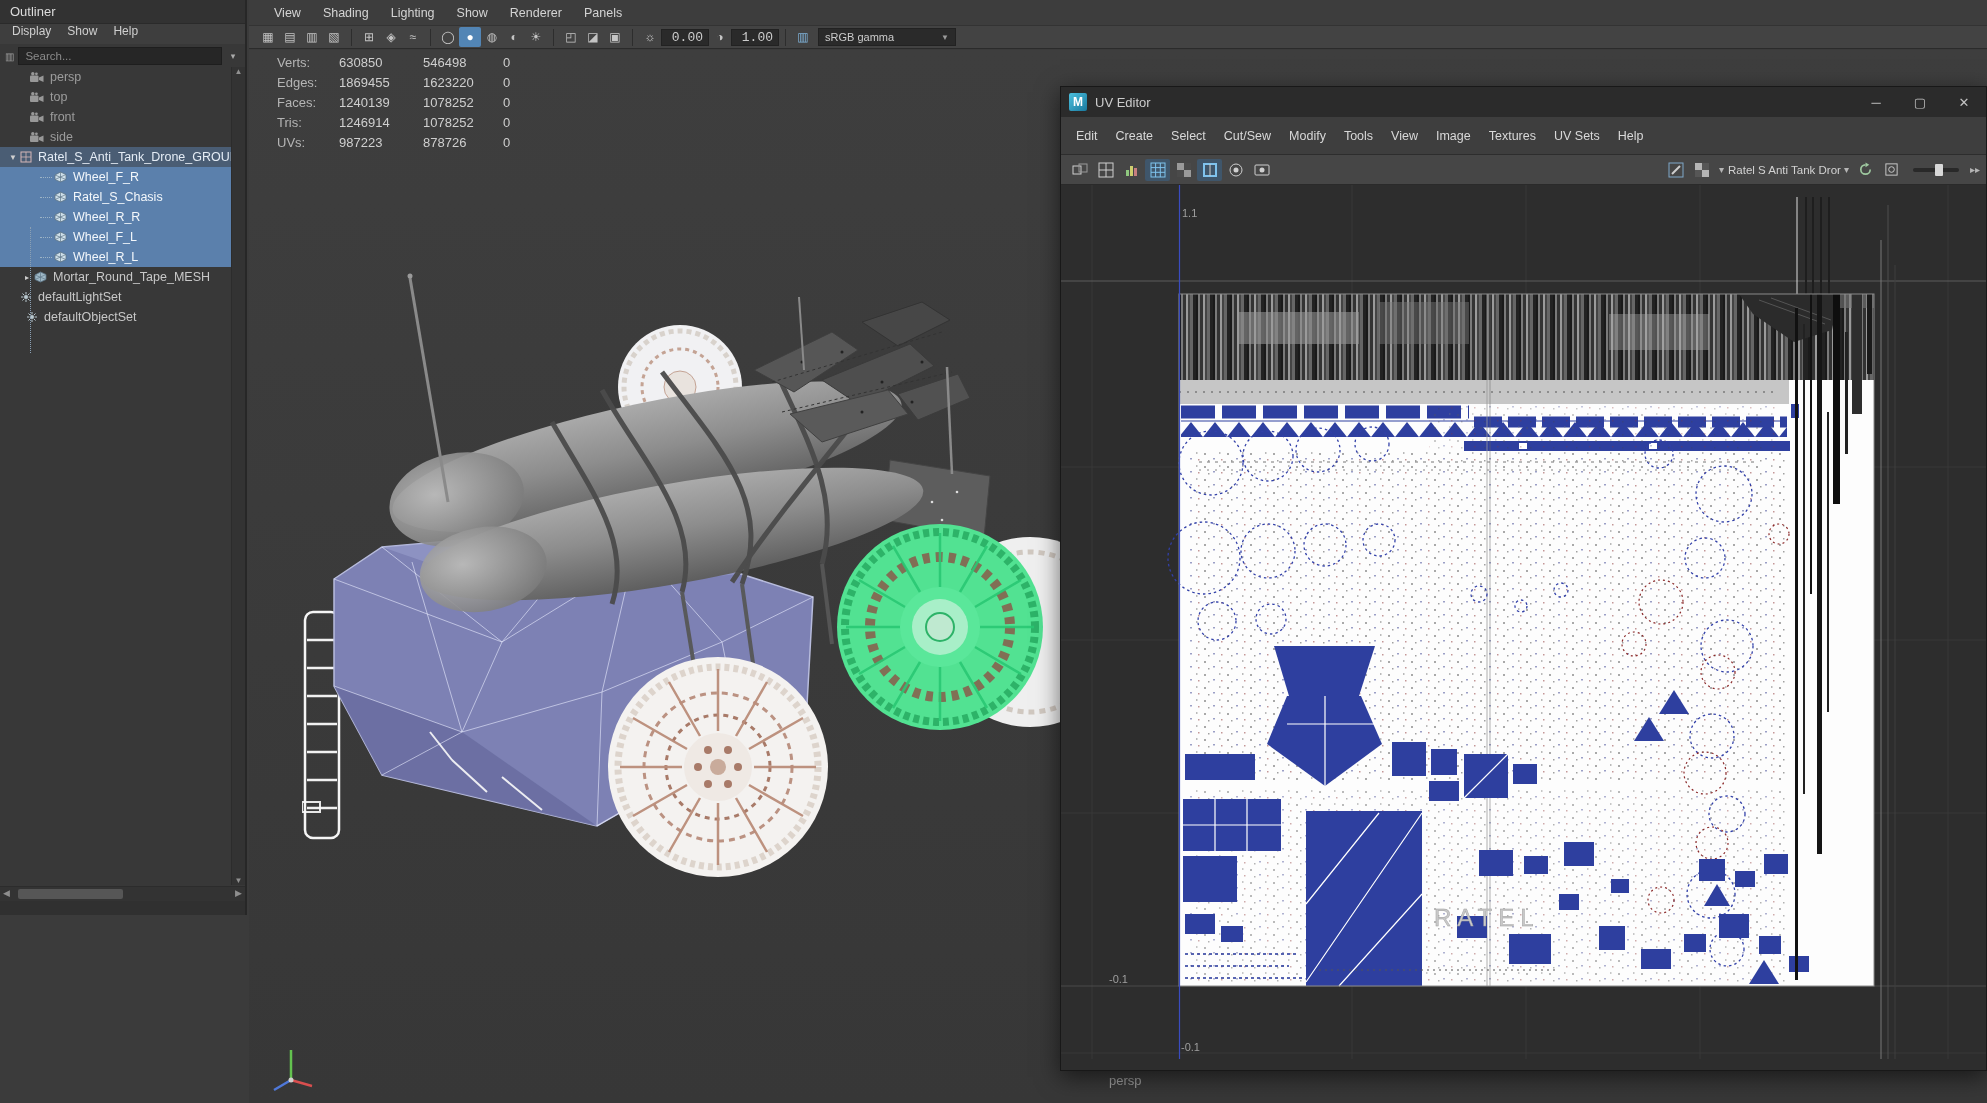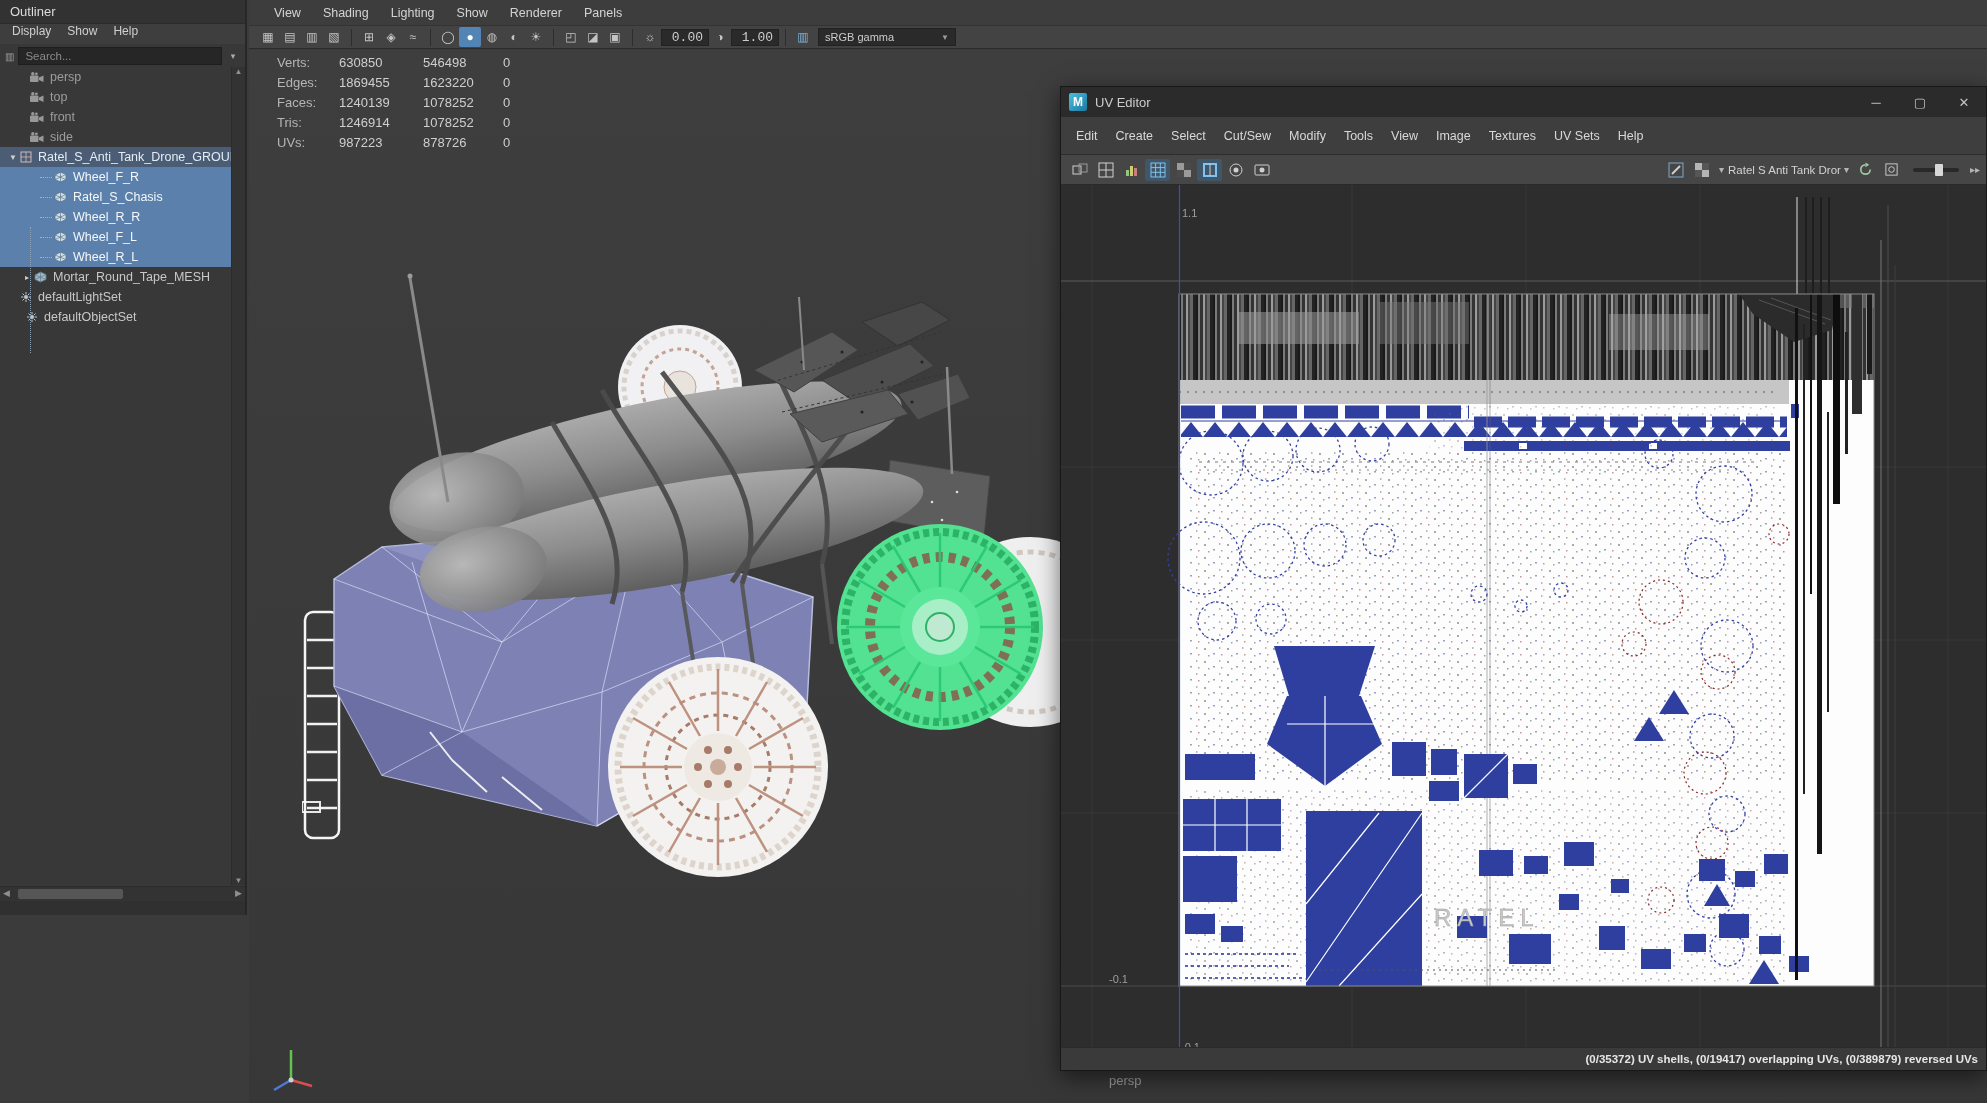--- a/index.html
+++ b/index.html
@@ -705,16 +705,13 @@
       </g>
 
       <rect x="118" y="109" width="695" height="692" fill="none" stroke="#8a8a8a"></rect>
       <path d="M118.5,0 V874" stroke="#3a4cc0" stroke-width="1.2"></path>
     </svg>
     <span class="gl" style="left:121px;top:22px">1.1</span>
     <span class="gl" style="left:48px;top:788px">-0.1</span>
     <span class="gl" style="left:120px;top:856px">-0.1</span>
   </div>
 
-  <div class="uv-status">
-    <span>(0/35372) UV shells, (0/19417) overlapping UVs, (0/389879) reversed UVs</span>
-  </div>
 </div>
 
 </body></html>

